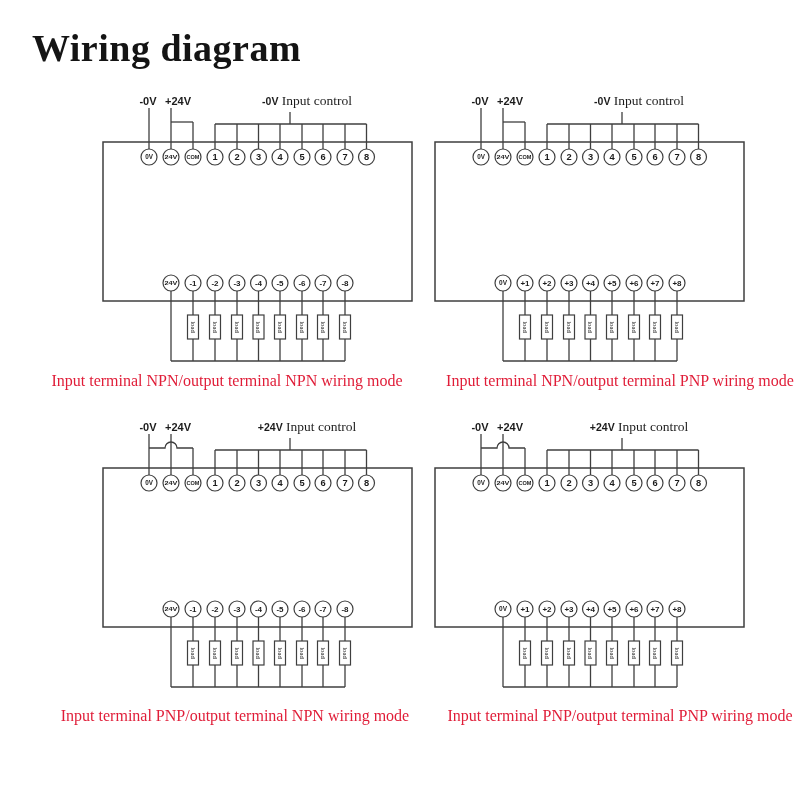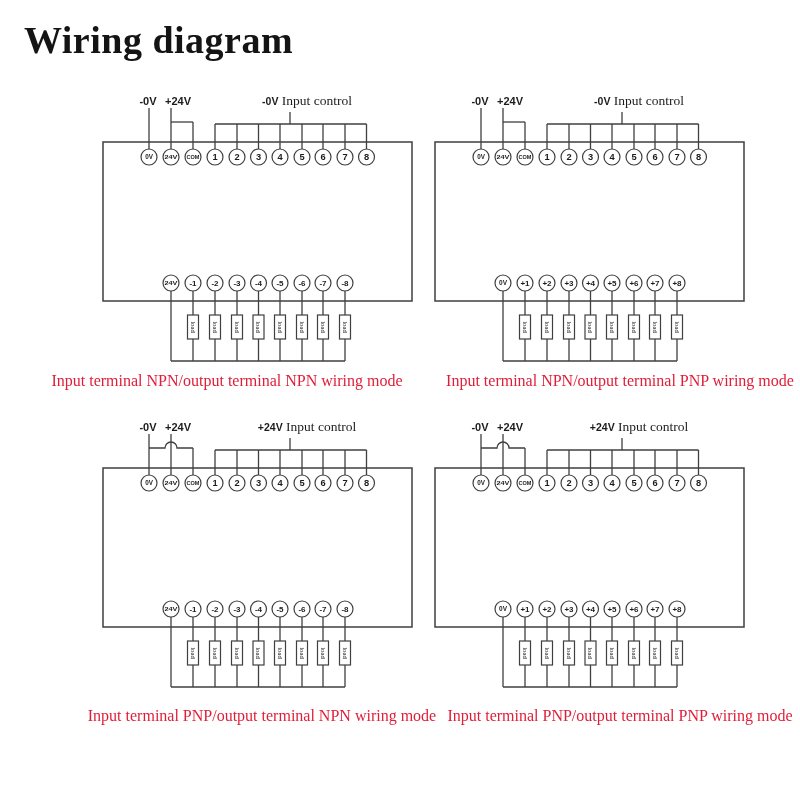--- a/index.html
+++ b/index.html
@@ -1,32 +1,32 @@
 <!DOCTYPE html>
 <html><head>
 <meta charset="utf-8">
 <style>
   html,body{margin:0;padding:0;}
   body{
     width:800px;height:800px;position:relative;background:#ffffff;
     font-family:"Liberation Sans",sans-serif;overflow:hidden;
   }
   .page-title{
-    position:absolute;left:20px;top:14px;margin:4px;
+    position:absolute;left:20px;top:14px;margin:12px;
     font-family:"Liberation Serif",serif;font-weight:600;
     font-size:38px;color:#141414;letter-spacing:0.5px;
   }
   .caption{
     position:absolute;width:380px;text-align:center;
     font-family:"Liberation Serif",serif;font-size:16px;line-height:18px;
     white-space:nowrap;
   }
   #cap0{left:37px;top:372px;}
   #cap1{left:430px;top:372px;}
-  #cap2{left:72px;top:707px;}
+  #cap2{left:45px;top:707px;}
   #cap3{left:430px;top:707px;}
   svg.diag{position:absolute;}
 </style>
 </head>
 <body style="background: rgb(255, 255, 255);">
 
 <h1 class="page-title">Wiring diagram</h1>
 
 <div id="diagram-layer">
     <svg class="diag" width="372" height="302" viewBox="0 0 372 302" style="left:60px;top:88px">

